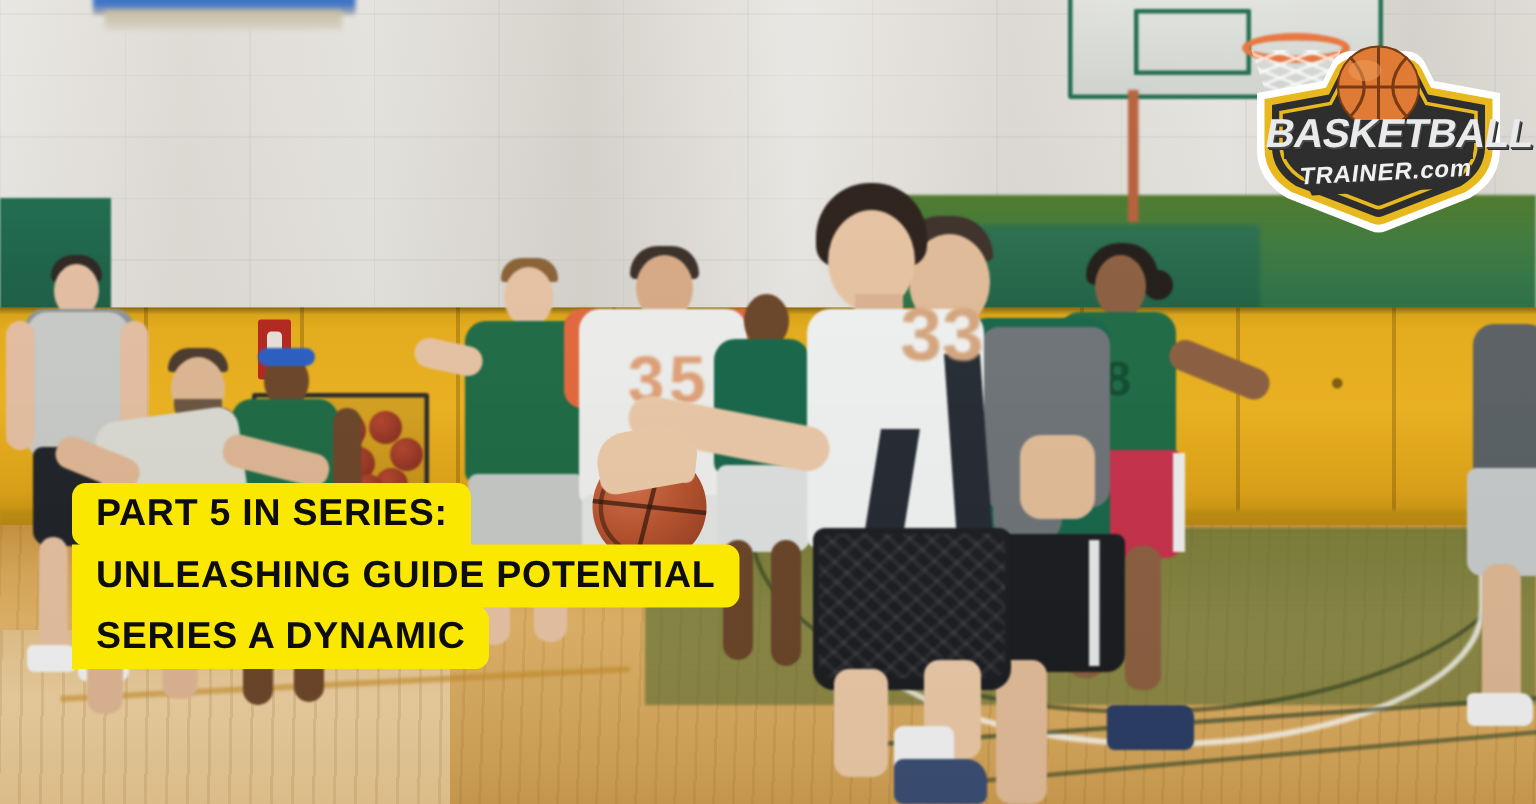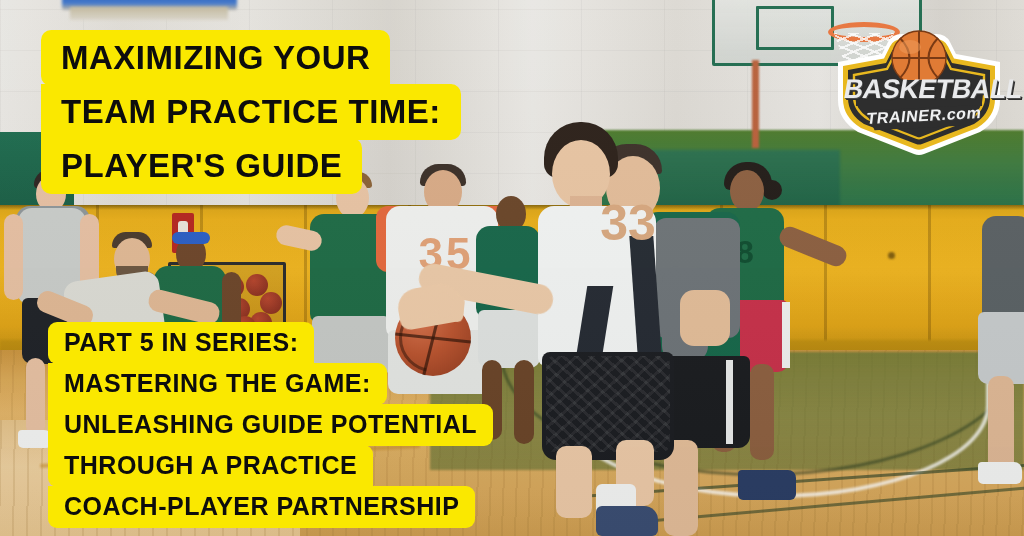--- a/index.html
+++ b/index.html
@@ -627,32 +627,25 @@
     <div class="bb-curve"></div>
     <div class="hand-over"></div>
     <div class="finger" style="left:406px; top:296px; transform:rotate(-22deg);"></div>
     <div class="finger" style="left:422px; top:292px; transform:rotate(-12deg);"></div>
     <div class="finger" style="left:438px; top:292px; transform:rotate(-4deg);"></div>
     <div class="finger" style="left:452px; top:296px; transform:rotate(6deg);"></div>
 
     <div class="photo-grade"></div>
   </div>
 
-  <div class="hl-block" id="title-block">
-    <div class="hl-line">MAXIMIZING YOUR</div>
-    <div class="hl-line">TEAM PRACTICE TIME:</div>
-    <div class="hl-line">PLAYER'S GUIDE</div>
-  </div>
 
   <div class="hl-block" id="sub-block">
     <div class="hl-line">PART 5 IN SERIES:</div>
-    <div class="hl-line">MASTERING THE GAME:</div>
     <div class="hl-line">UNLEASHING GUIDE POTENTIAL</div>
-    <div class="hl-line">THROUGH A PRACTICE</div>
-    <div class="hl-line">COACH-PLAYER PARTNERSHIP</div>
+    <div class="hl-line">SERIES A DYNAMIC</div>
   </div>
 
   <div id="logo">
     <svg class="logo-shield" viewBox="0 0 178 128" width="178" height="128">
 
       <path d="M8 34 L52 26 L58 14 Q62 6 72 6 L106 6 Q116 6 120 14 L126 26 L170 34
                L170 72 Q170 92 150 104 L94 126 Q89 128 84 126 L28 104 Q8 92 8 72 Z" fill="#ffffff"></path>
 
       <path d="M13 38 L54 30.5 L60 18.5 Q63.5 11 72.5 11 L105.5 11 Q114.5 11 118 18.5
                L124 30.5 L165 38 L165 71 Q165 89 147 100 L93 121 Q89 122.5 85 121

